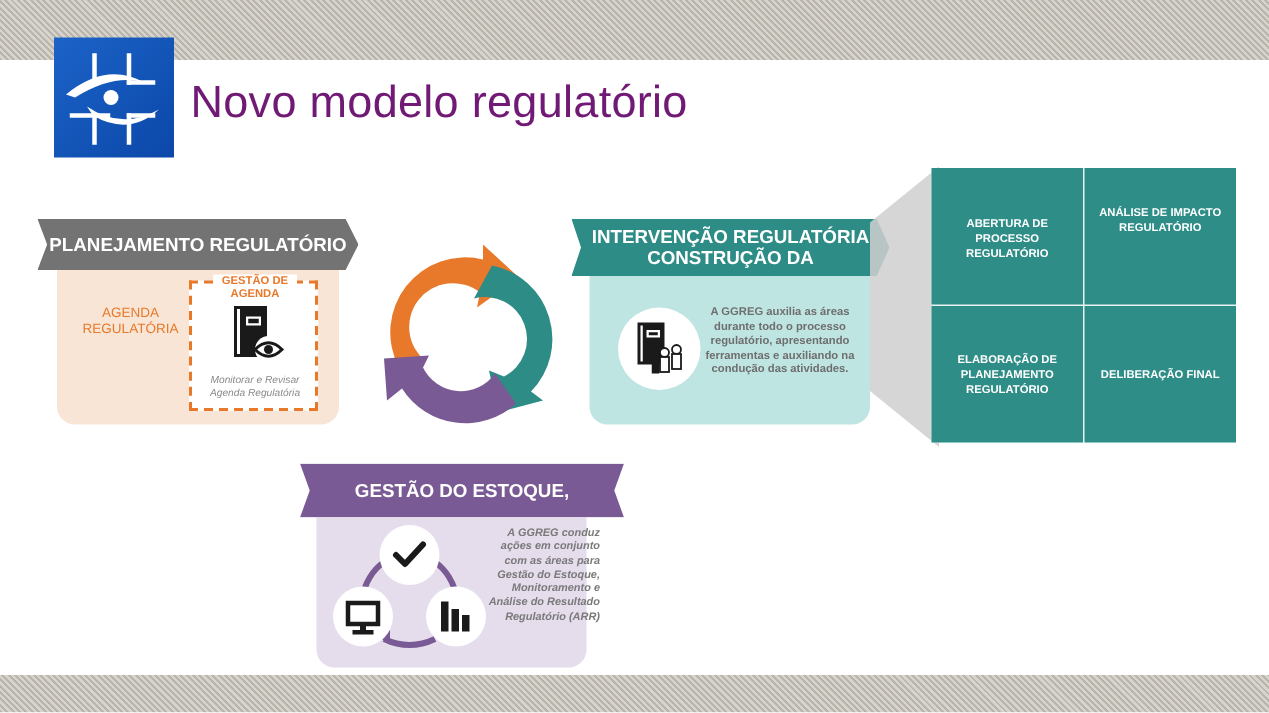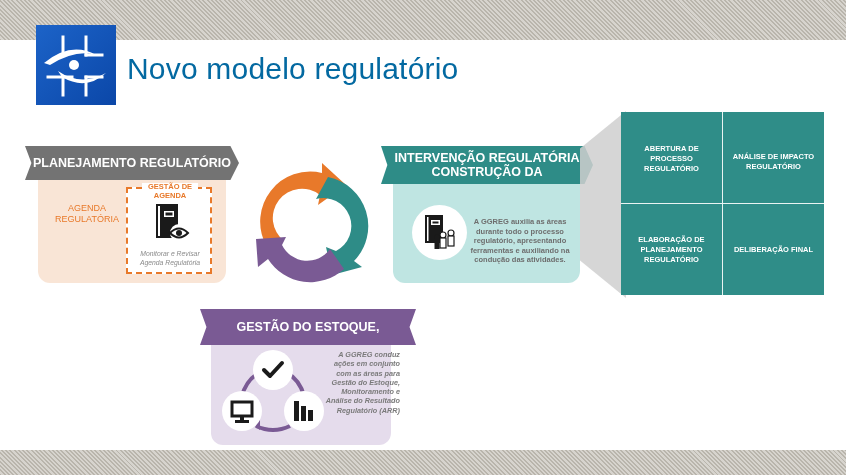--- a/index.html
+++ b/index.html
@@ -12,21 +12,21 @@
   }
   .stripe.top { top: 0; height: 40px; }
   .stripe.bottom { top: 450px; height: 25px; }
 
   .logo {
     position: absolute; left: 36px; top: 25px; width: 80px; height: 80px;
     background: linear-gradient(135deg, #1c63c8 0%, #0b47a8 100%);
   }
   .page-title {
     position: absolute; left: 127px; top: 52px; font-size: 30px;
-    color: #0369a1; letter-spacing: 0.2px; white-space: nowrap;
+    color: #701a75; letter-spacing: 0.2px; white-space: nowrap;
   }
 
   
   .banner {
     position: absolute; color: #fff; font-weight: bold; text-align: center;
     font-family: "Liberation Sans", sans-serif; font-stretch: condensed;
     display: flex; align-items: center; justify-content: center; line-height: 1.15;
   }
   .banner.orange {
     left: 25px; top: 146px; width: 214px; height: 34px; background: #737373;
@@ -65,21 +65,21 @@
     position: absolute; left: 14px; top: -6px; width: 56px; background: #ffffff; text-align: center;
     color: #e8792a; font-size: 7.5px; line-height: 8.5px; font-weight: bold;
   }
   .gestao-caption {
     position: absolute; left: 2px; top: 60px; width: 80px; text-align: center;
     color: #8a8a8a; font-size: 6.8px; font-style: italic; line-height: 9px;
   }
 
   .teal-text {
     position: absolute; left: 470px; top: 203px; width: 100px; text-align: center;
-    font-size: 7.5px; line-height: 9.5px; color: #6e6e6e; font-weight: bold; margin-top: 14px;
+    font-size: 7.5px; line-height: 9.5px; color: #6e6e6e; font-weight: bold;
   }
   .circle-icon {
     position: absolute; background: #ffffff; border-radius: 50%;
   }
 
   .purple-text {
     position: absolute; left: 325px; top: 350px; width: 75px; text-align: right;
     font-size: 7.3px; line-height: 9.3px; color: #7a7a7a; font-weight: bold; font-style: italic;
   }
 
@@ -92,21 +92,21 @@
   .grid {
     position: absolute; left: 621px; top: 112px; width: 203px; height: 183px;
     display: grid; grid-template-columns: 1fr 1fr; grid-template-rows: 1fr 1fr; gap: 1px;
     background: #e9f3f2;
   }
   .grid-cell {
     background: #2f8d88; color: #ffffff; font-weight: bold; font-size: 7.5px; line-height: 10px;
     display: flex; align-items: center; justify-content: center; text-align: center; padding: 6px;
   }
   .grid-cell.c0 { align-items: flex-start; padding-top: 32px; }
-  .grid-cell.c1 { align-items: flex-start; padding-top: 40px; }
+  .grid-cell.c1 { align-items: flex-start; padding-top: 25px; }
 </style>
 </head>
 <body>
 
 <div class="stripe top"></div>
 <div class="stripe bottom"></div>
 
 <div class="logo">
   <svg width="80" height="80" viewBox="0 0 80 80">
     <g stroke="#ffffff" stroke-width="3" fill="none" stroke-linecap="square">

